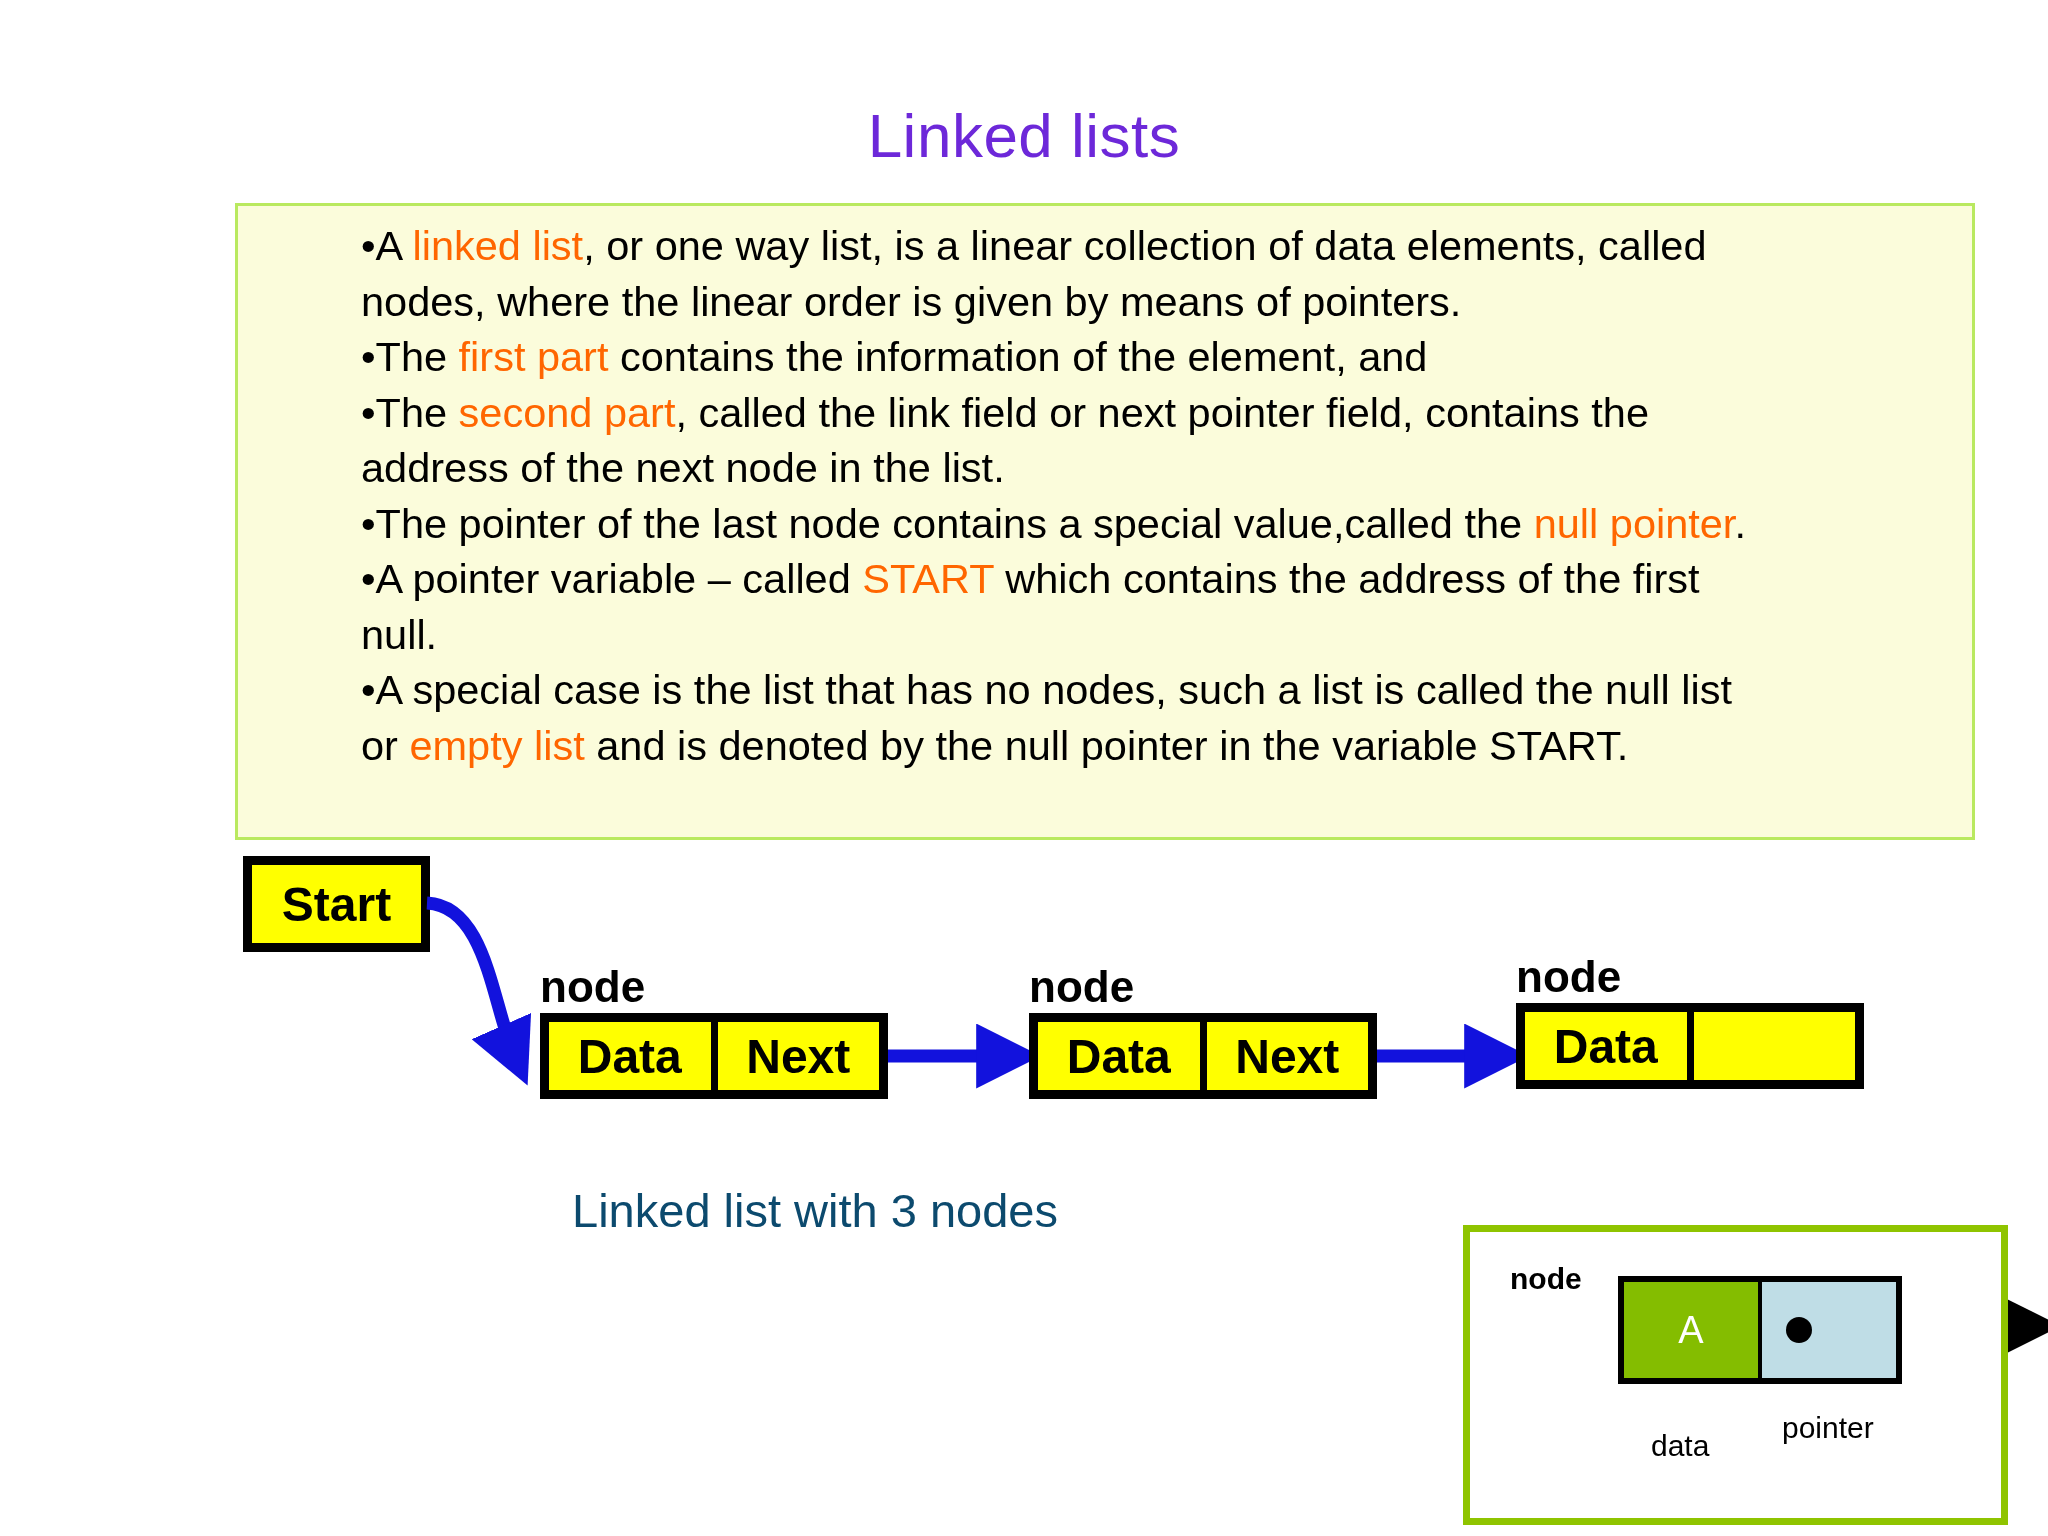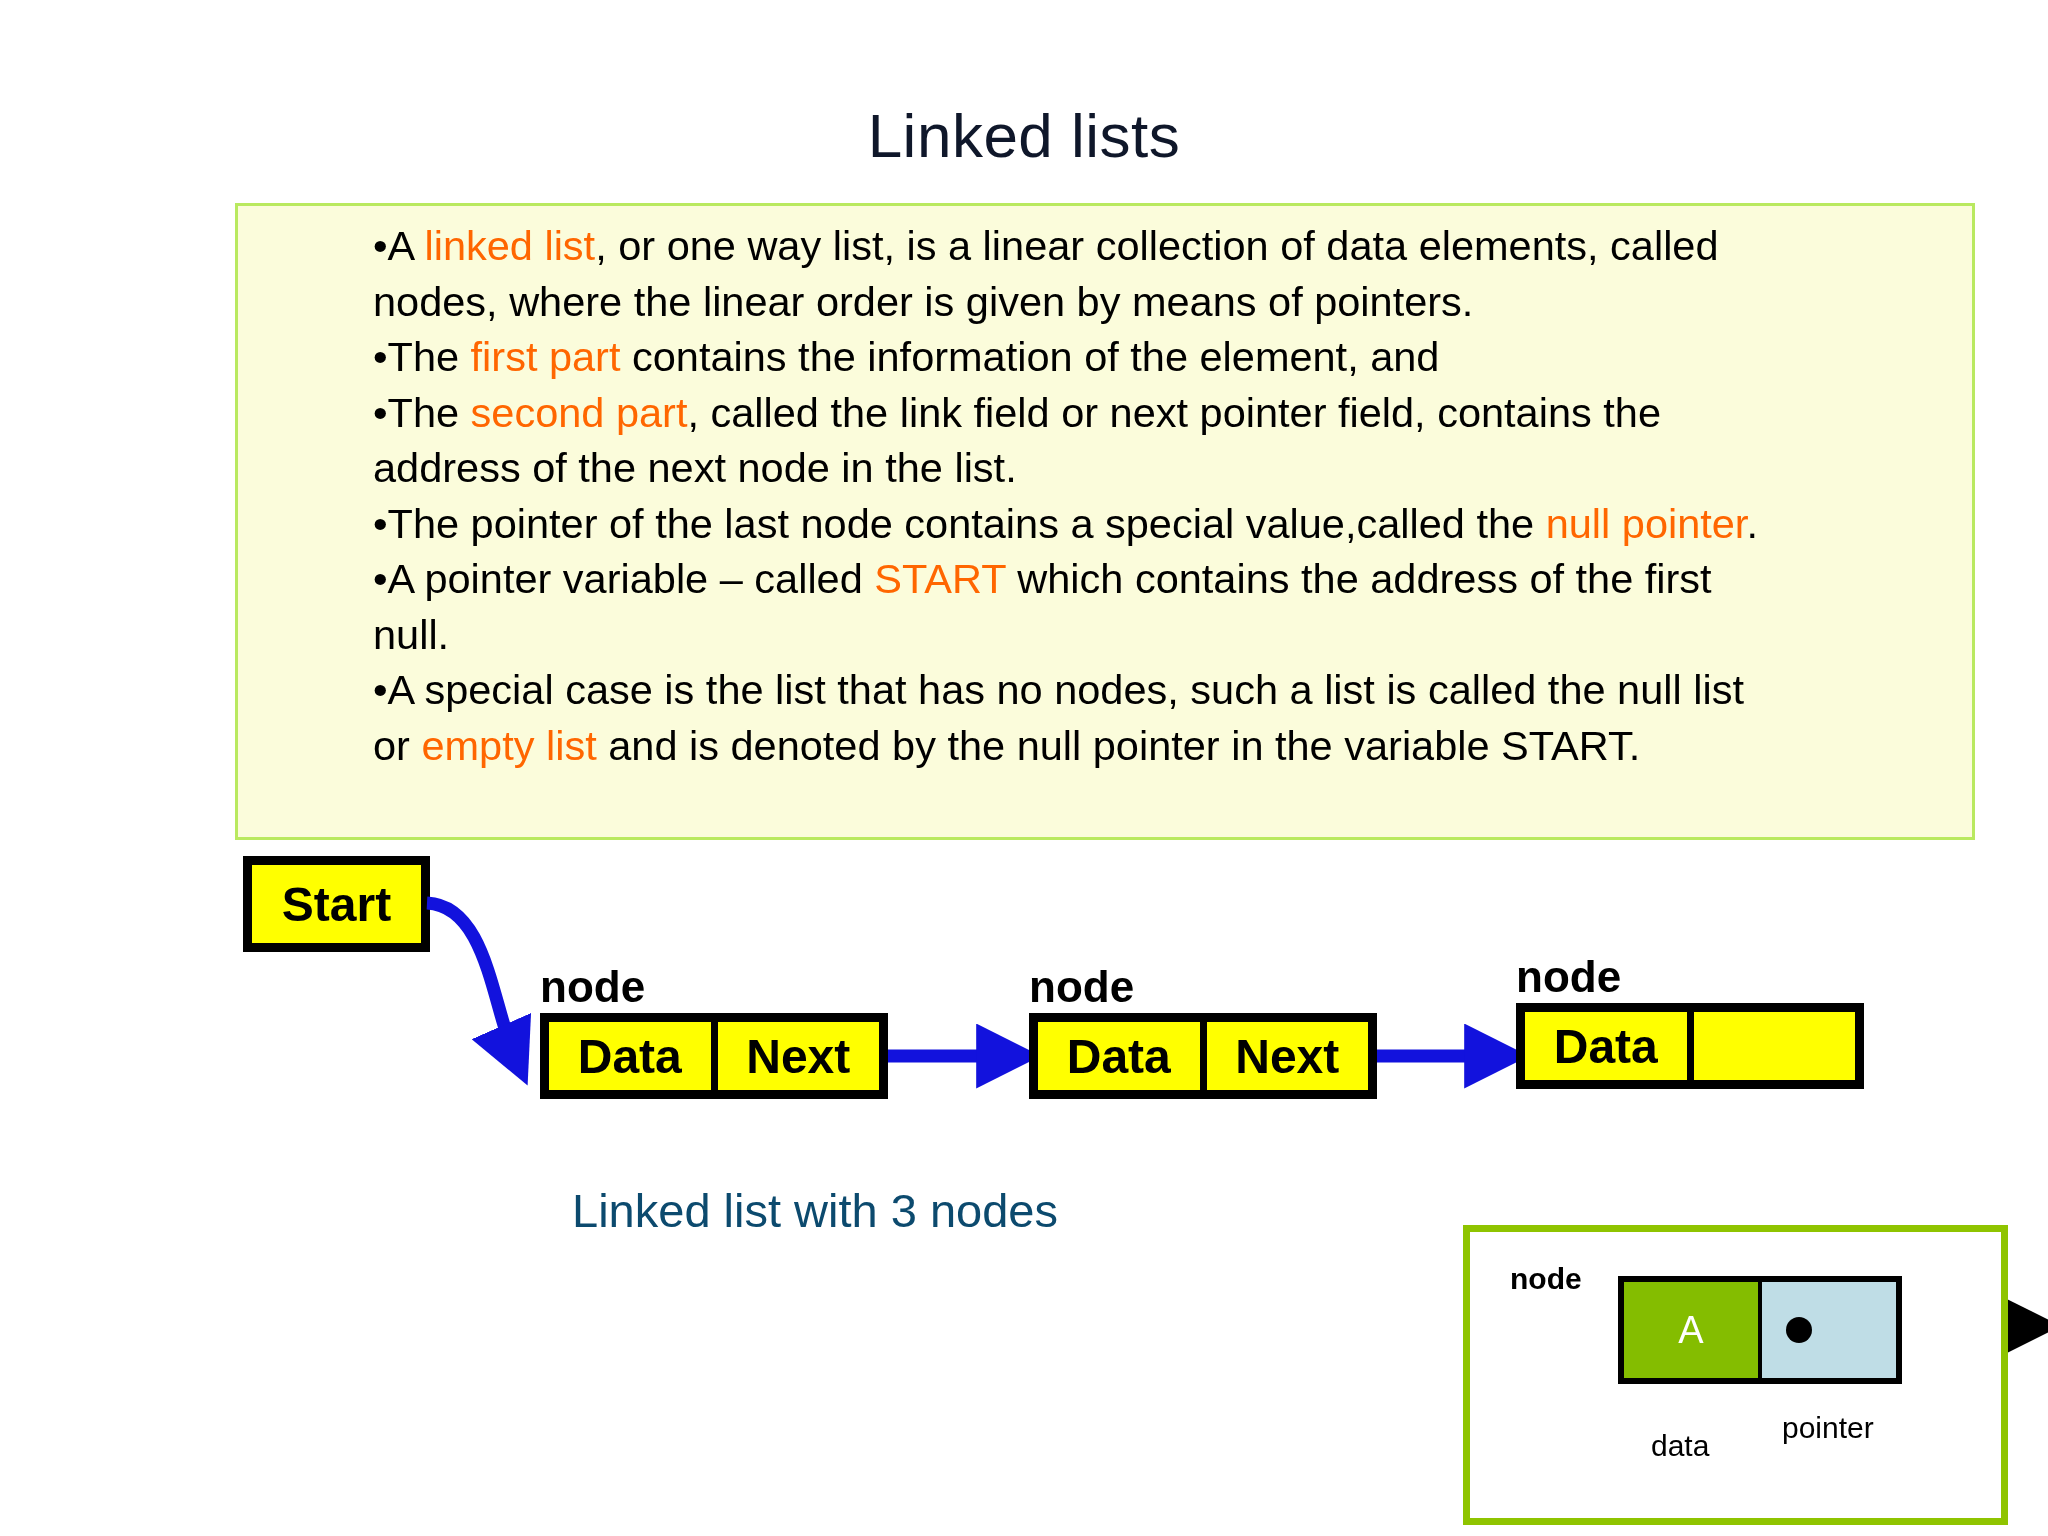--- a/index.html
+++ b/index.html
@@ -20,21 +20,21 @@
   #slide-title {
     position: absolute;
     left: 0;
     top: 103px;
     width: 2048px;
     text-align: center;
     font-size: 62px;
     line-height: 1.05;
     font-weight: 400;
     letter-spacing: 0.5px;
-    color: #0f172a;
+    color: #6d28d9;
   }
 
   
   #body-box {
     position: absolute;
     left: 235px;
     top: 203px;
     width: 1740px;
     height: 637px;
     background: #fbfcdb;
@@ -42,21 +42,20 @@
     box-sizing: border-box;
   }
   #body-list {
     position: absolute;
     left: 123px;
     top: 12px;
     width: 1590px;
     font-size: 41.5px;
     line-height: 55.5px;
     color: #000000;
-    margin-left: 12px;
   }
   #body-list p {
     margin: 0;
     padding: 0;
     text-indent: 0;
   }
   .bullet-dot {
     font-size: 41.5px;
     line-height: 1;
   }

